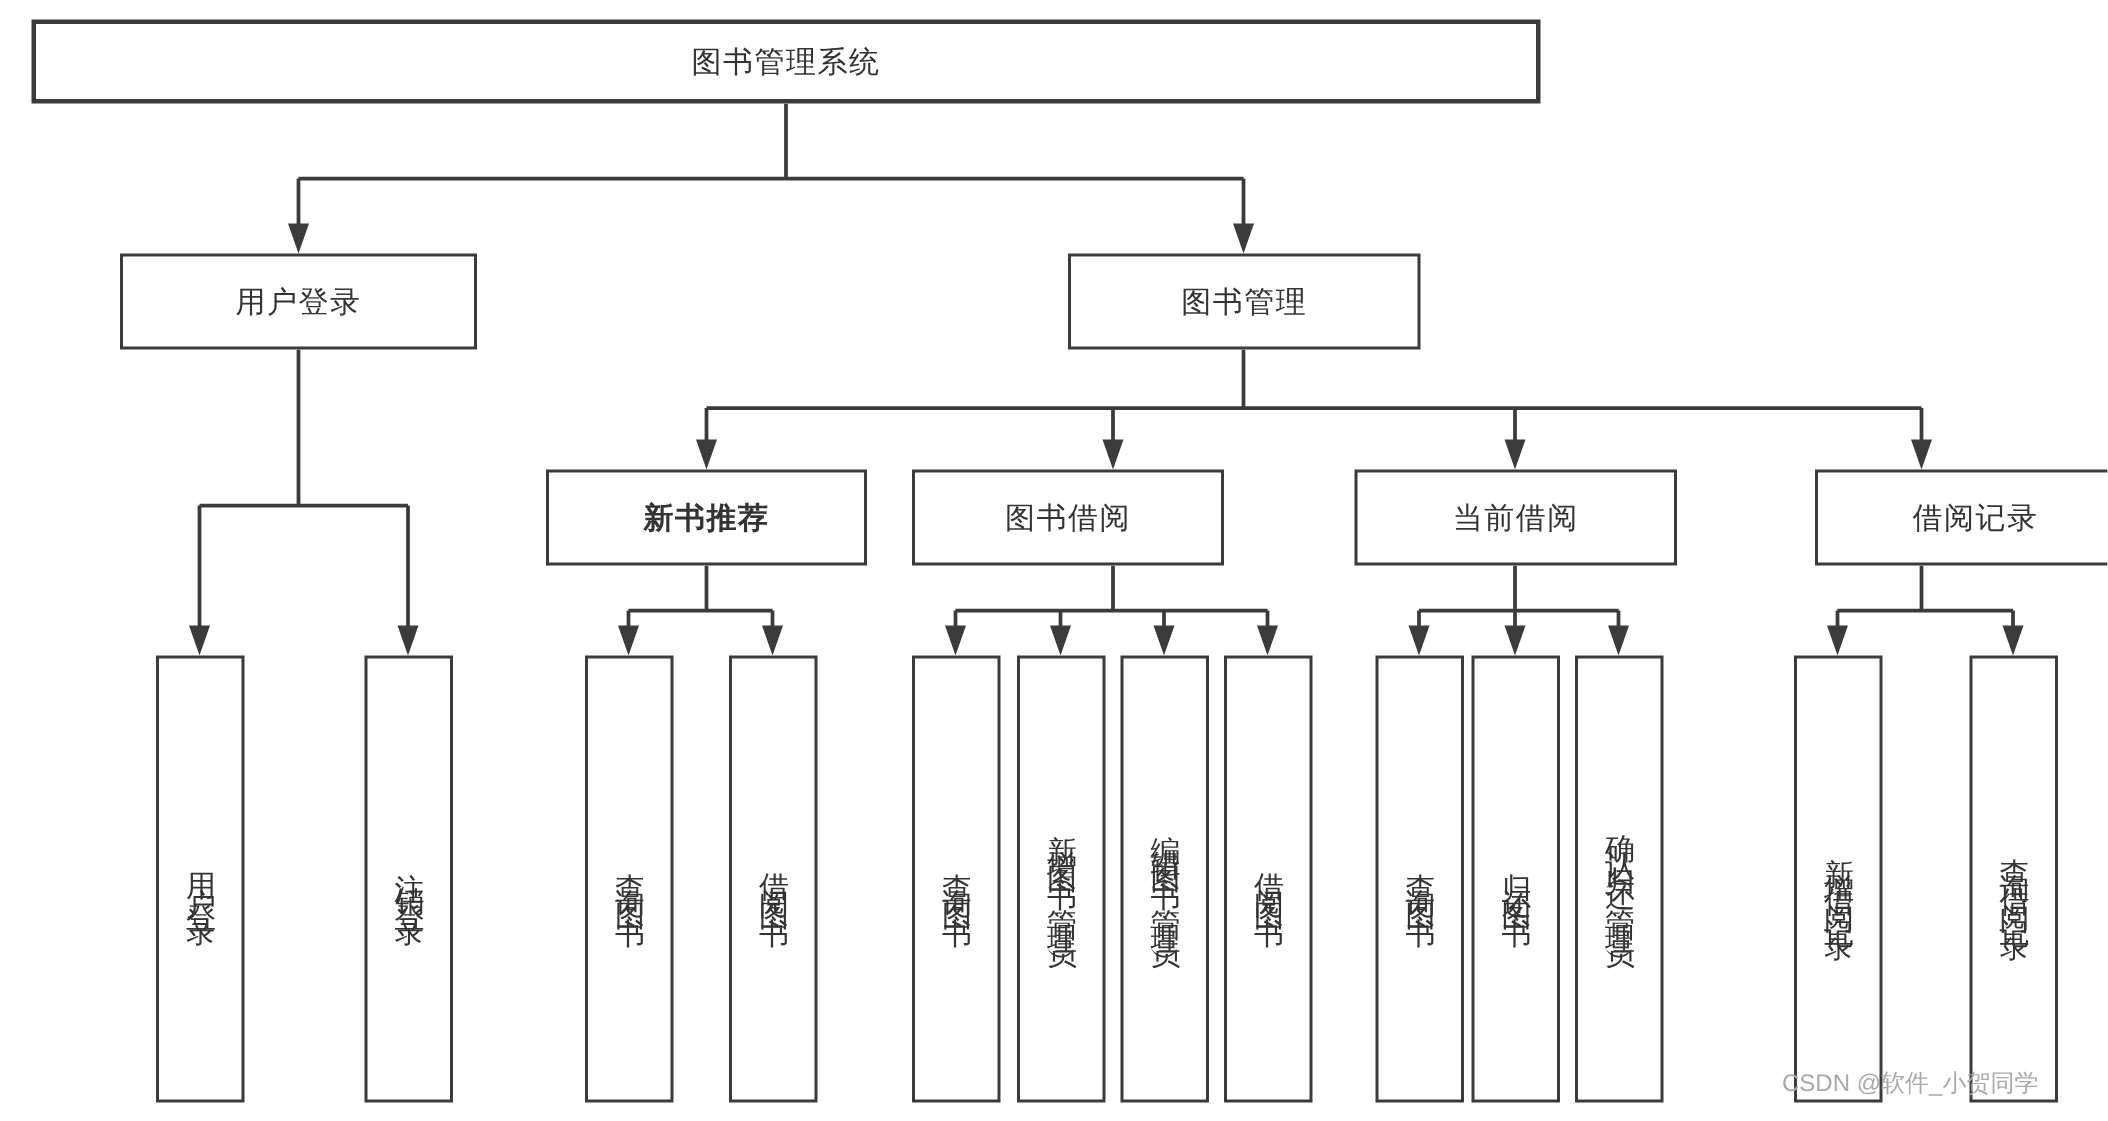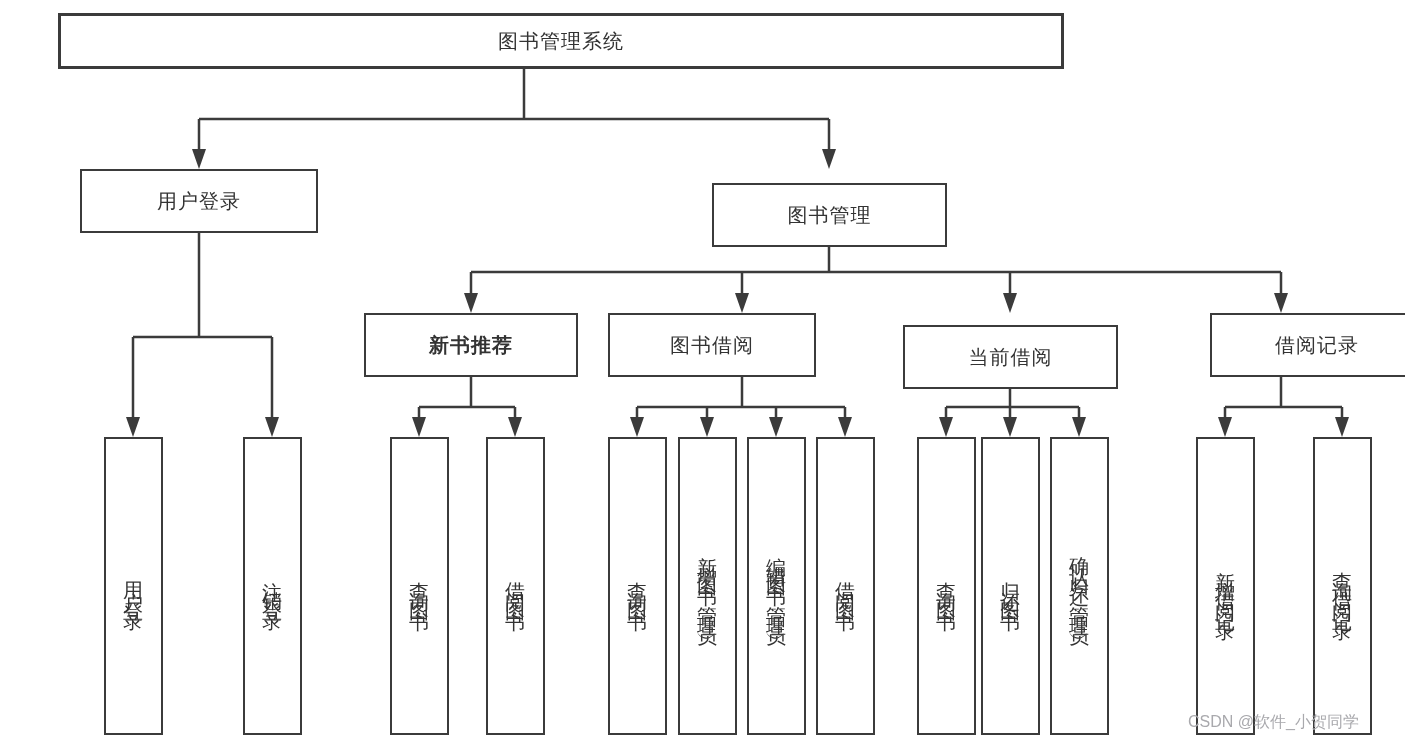--- a/index.html
+++ b/index.html
@@ -15,21 +15,21 @@
     position:absolute;
     box-sizing:border-box;
     background:#ffffff;
     border:2.5px solid #3b3b3b;
     display:flex;
     align-items:center;
     justify-content:center;
     color:#333333;
     z-index:2;
   }
-  .node.root{border-width:3px;margin-left:37px;}
+  .node.root{border-width:3px;}
   .hlabel{font-size:20px;letter-spacing:1px;white-space:nowrap;}
   .vbox{width:59px;height:298px;top:437px;}
   .vlabel{
     writing-mode:vertical-rl;
     text-orientation:mixed;
     font-size:20px;
     letter-spacing:10px;
     line-height:1;
     white-space:nowrap;
   }
@@ -87,31 +87,31 @@
     </g>
   </svg>
 
   <div class="node root" style="left:21px;top:13px;width:1006px;height:56px;">
     <span class="hlabel">图书管理系统</span>
   </div>
 
   <div class="node" style="left:80px;top:169px;width:238px;height:64px;">
     <span class="hlabel">用户登录</span>
   </div>
-  <div class="node" style="left:712px;top:183px;width:235px;height:64px;">
+  <div class="node" style="left:712px;top:169px;width:235px;height:64px;">
     <span class="hlabel">图书管理</span>
   </div>
 
   <div class="node" style="left:364px;top:313px;width:214px;height:64px;font-weight:bold;">
     <span class="hlabel">新书推荐</span>
   </div>
   <div class="node" style="left:608px;top:313px;width:208px;height:64px;">
     <span class="hlabel">图书借阅</span>
   </div>
-  <div class="node" style="left:903px;top:313px;width:215px;height:64px;margin-top:12px;">
+  <div class="node" style="left:903px;top:313px;width:215px;height:64px;">
     <span class="hlabel">当前借阅</span>
   </div>
   <div class="node" style="left:1174px;top:313px;width:214px;height:64px;margin-left:36px;">
     <span class="hlabel">借阅记录</span>
   </div>
 
   <div class="node vbox" style="left:104px;">
     <span class="vlabel">用户登录</span>
   </div>
   <div class="node vbox" style="left:243px;">

